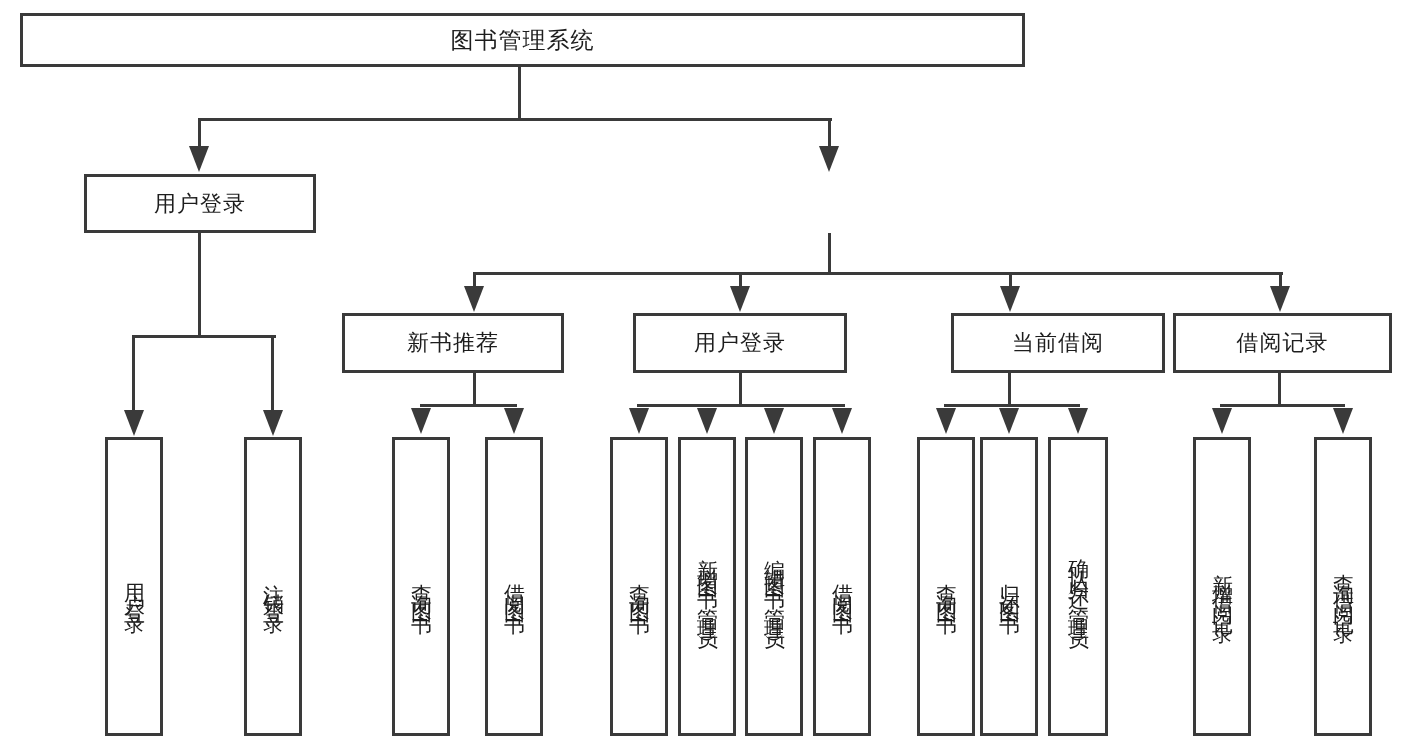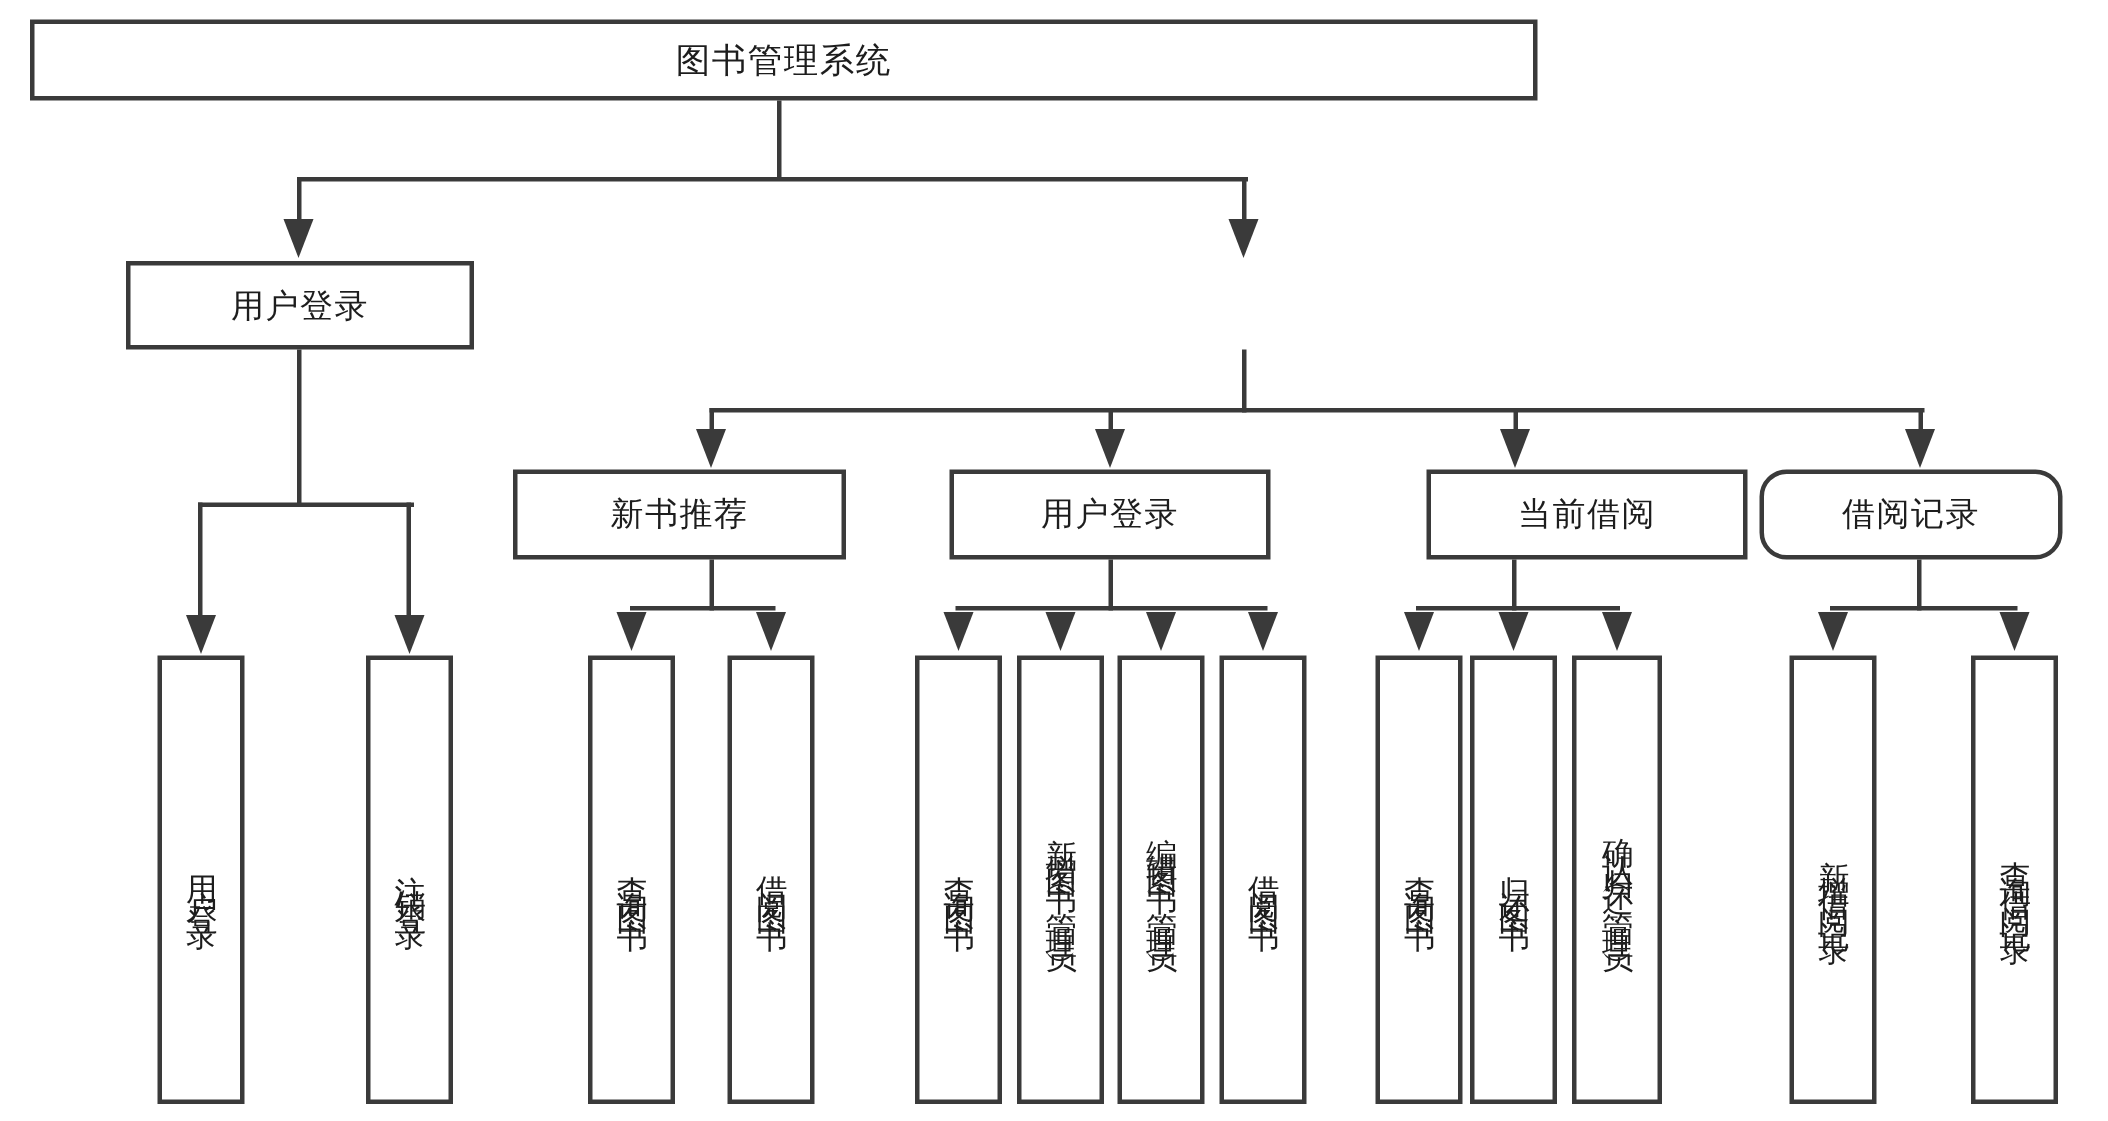--- a/index.html
+++ b/index.html
@@ -85,21 +85,21 @@
   <div class="line" style="left:739px;top:272px;width:3px;height:16px;"></div>
   <div class="arrow" style="left:730px;top:286px;"></div>
   <div class="line" style="left:1009px;top:272px;width:3px;height:16px;"></div>
   <div class="arrow" style="left:1000px;top:286px;"></div>
   <div class="line" style="left:1279px;top:272px;width:3px;height:16px;"></div>
   <div class="arrow" style="left:1270px;top:286px;"></div>
 
   <div class="hbox" style="left:342px;top:313px;width:222px;height:60px;">新书推荐</div>
   <div class="hbox" style="left:633px;top:313px;width:214px;height:60px;">用户登录</div>
   <div class="hbox" style="left:951px;top:313px;width:214px;height:60px;">当前借阅</div>
-  <div class="hbox" style="left:1173px;top:313px;width:202px;height:60px;border-radius:18px;">借阅记录</div>
+  <div class="hbox" style="left:1173px;top:313px;width:219px;height:60px;">借阅记录</div>
 
   <div class="line" style="left:473px;top:373px;width:3px;height:34px;"></div>
   <div class="line" style="left:420px;top:404px;width:97px;height:3px;"></div>
   <div class="arrow" style="left:411px;top:408px;"></div>
   <div class="arrow" style="left:504px;top:408px;"></div>
 
   <div class="line" style="left:739px;top:373px;width:3px;height:34px;"></div>
   <div class="line" style="left:637px;top:404px;width:208px;height:3px;"></div>
   <div class="arrow" style="left:629px;top:408px;"></div>
   <div class="arrow" style="left:697px;top:408px;"></div>

